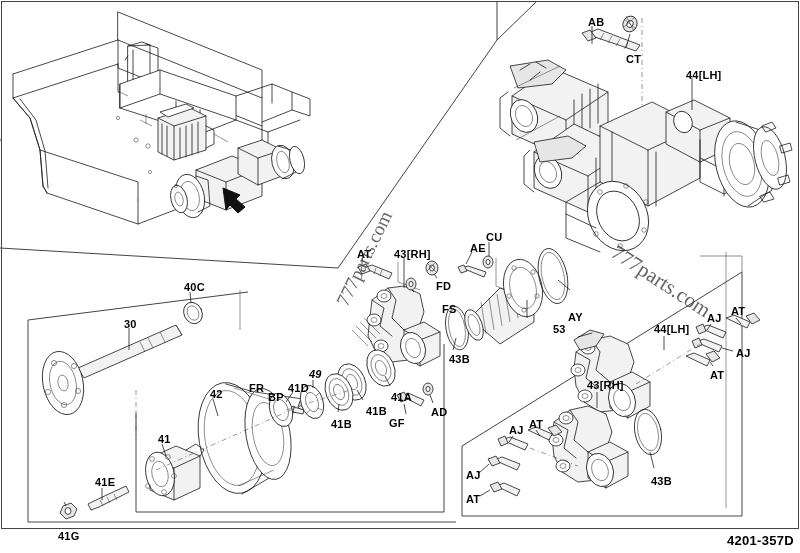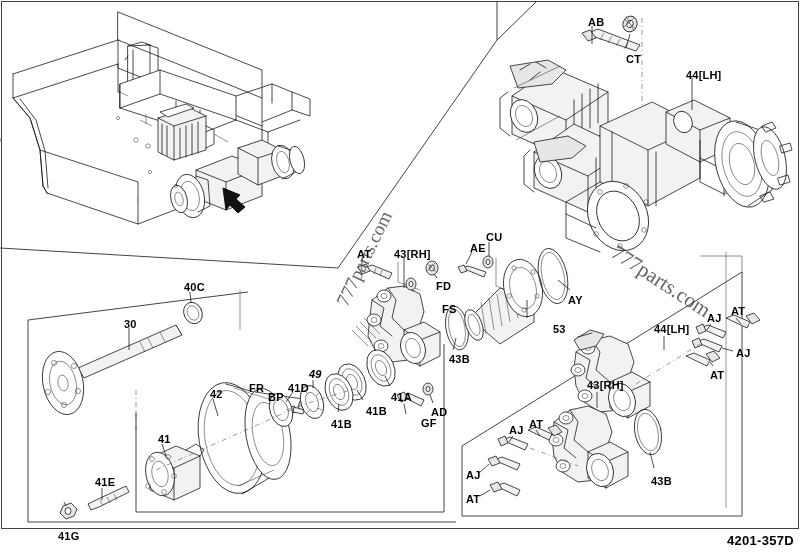--- a/index.html
+++ b/index.html
@@ -588,27 +588,27 @@
     <span class="lbl" style="left:588px;top:17px;">AB</span>
     <span class="lbl" style="left:626px;top:54px;">CT</span>
     <span class="lbl" style="left:686px;top:70px;">44[LH]</span>
 
     <span class="lbl" style="left:357px;top:249px;">AT</span>
     <span class="lbl" style="left:394px;top:249px;">43[RH]</span>
     <span class="lbl" style="left:436px;top:281px;">FD</span>
     <span class="lbl" style="left:414px;top:304px;margin-left:28px;">FS</span>
     <span class="lbl" style="left:470px;top:243px;">AE</span>
     <span class="lbl" style="left:486px;top:232px;">CU</span>
-    <span class="lbl" style="left:568px;top:295px;">AY</span>
+    <span class="lbl" style="left:568px;top:312px;">AY</span>
     <span class="lbl" style="left:524px;top:324px;margin-left:29px;">53</span>
     <span class="lbl" style="left:449px;top:354px;">43B</span>
     <span class="lbl" style="left:391px;top:392px;">41A</span>
     <span class="lbl" style="left:366px;top:406px;">41B</span>
     <span class="lbl" style="left:431px;top:407px;">AD</span>
-    <span class="lbl" style="left:421px;top:418px;">GF</span>
+    <span class="lbl" style="left:389px;top:418px;">GF</span>
 
     <span class="lbl" style="left:184px;top:282px;text-align:center;">40C</span>
     <span class="lbl" style="left:124px;top:319px;">30</span>
     <span class="lbl" style="left:210px;top:389px;text-align:right;">42</span>
     <span class="lbl" style="left:249px;top:383px;">FR</span>
     <span class="lbl" style="left:268px;top:392px;">BP</span>
     <span class="lbl" style="left:288px;top:383px;">41D</span>
     <span class="lbl" style="left:309px;top:369px;font-style:italic;">49</span>
     <span class="lbl" style="left:331px;top:419px;">41B</span>
     <span class="lbl" style="left:158px;top:434px;">41</span>

